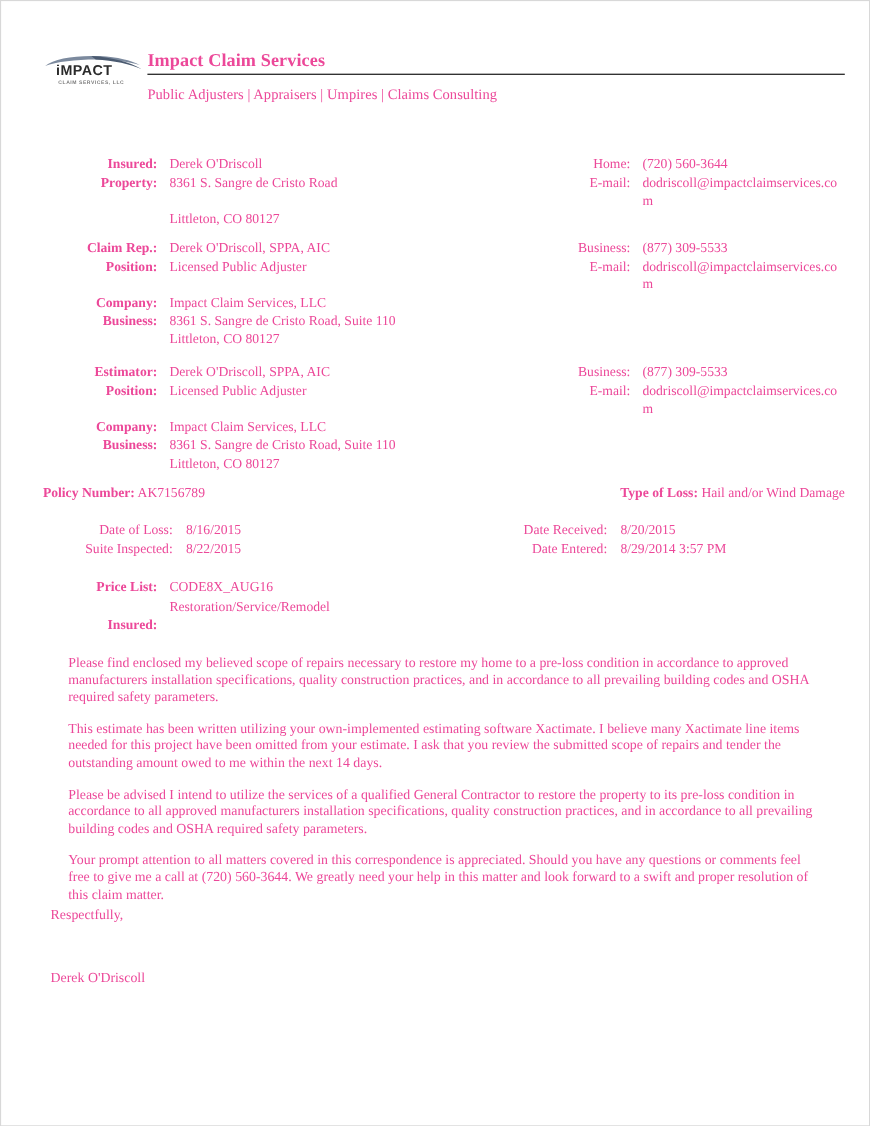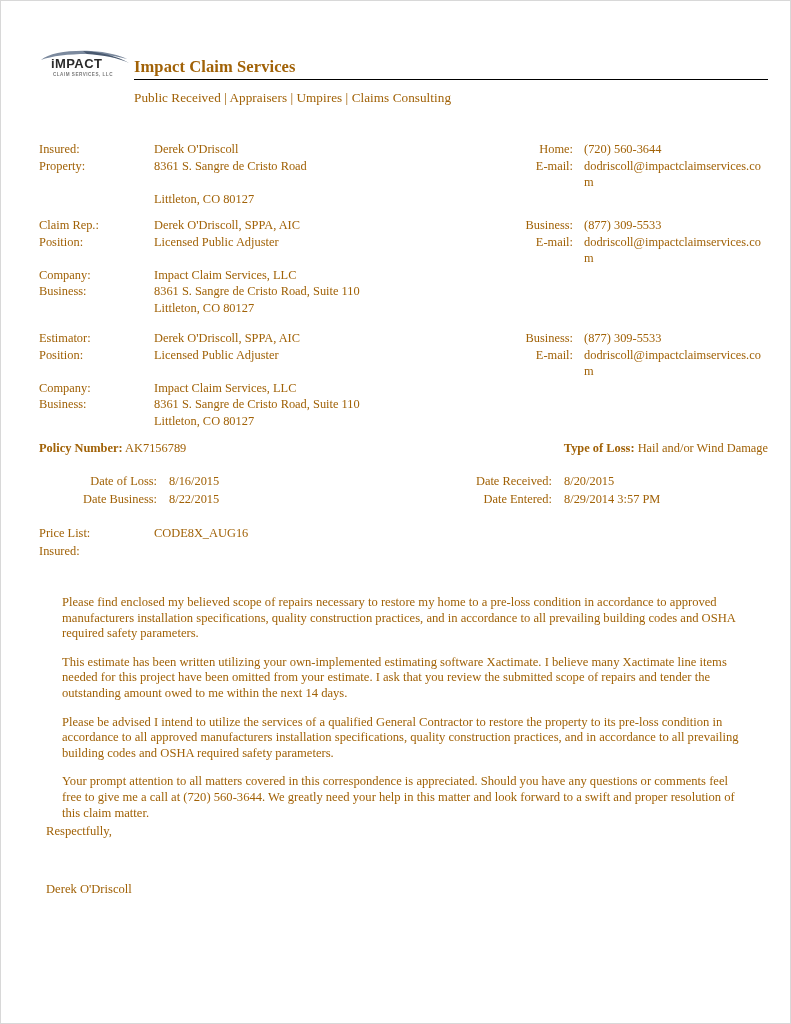--- a/index.html
+++ b/index.html
@@ -8,21 +8,21 @@
     background: #ffffff;
   }
   .page {
     position: relative;
     width: 791px;
     height: 1024px;
     background: #ffffff;
     box-sizing: border-box;
     border: 1px solid #d8d8d8;
     font-family: "Liberation Serif", "DejaVu Serif", serif;
-    color: #a16207;
+    color: #ec4899;
     overflow: hidden;
   }
 
   
   .header {
     position: absolute;
     left: 38px;
     top: 44px;
     right: 22px;
     height: 66px;
@@ -32,21 +32,21 @@
     left: 0;
     top: 4px;
     width: 96px;
     height: 30px;
   }
   .logo svg { display: block; }
 
   .header-title-wrap {
     position: absolute;
     left: 95px;
-    top: 12px;
+    top: 0;
     right: 0;
   }
   .header-title {
     font-size: 16.5px;
     font-weight: bold;
     letter-spacing: 0.1px;
     line-height: 20px;
     padding-bottom: 2px;
   }
   .header-rule {
@@ -80,24 +80,25 @@
     width: 445px;
     display: flex;
     flex-shrink: 0;
   }
   .col-right {
     display: flex;
     flex: 1;
   }
   .lbl {
     width: 104px;
-    text-align: left;
+    text-align: right;
     padding-right: 11px;
     flex-shrink: 0;
     white-space: nowrap;
+    font-weight: bold;
   }
   .lbl-r {
     width: 89px;
     text-align: right;
     padding-right: 11px;
     flex-shrink: 0;
     white-space: nowrap;
   }
   .val {
     flex: 1;
@@ -194,21 +195,21 @@
       <svg width="96" height="30" viewBox="0 0 96 30" xmlns="http://www.w3.org/2000/svg">
         <path d="M2 11 C10 4, 30 1, 52 2 C68 3, 80 6, 88 10 C78 7, 62 5, 48 5 C30 5, 12 7, 2 11 Z" fill="#7c8a9e"></path>
         <path d="M44 2 C62 3, 78 7, 90 14 C80 9, 64 6, 48 5 Z" fill="#4a5a70"></path>
         <text x="12" y="19" font-family="Liberation Sans, sans-serif" font-size="13" font-weight="bold" fill="#2b2b2b" letter-spacing="0.4">iMPACT</text>
         <text x="14" y="27" font-family="Liberation Sans, sans-serif" font-size="4.6" font-weight="bold" fill="#7a7a7a" letter-spacing="0.5">CLAIM SERVICES, LLC</text>
       </svg>
     </div>
     <div class="header-title-wrap">
       <div class="header-title">Impact Claim Services</div>
       <div class="header-rule"></div>
-      <div class="header-sub">Public Received | Appraisers | Umpires | Claims Consulting</div>
+      <div class="header-sub">Public Adjusters | Appraisers | Umpires | Claims Consulting</div>
     </div>
   </div>
 
   <div class="contact-block cb1">
     <div class="cb-row">
       <div class="col-left">
         <div class="lbl">Insured:</div>
         <div class="val">Derek O'Driscoll</div>
       </div>
       <div class="col-right">
@@ -330,35 +331,40 @@
         <div class="d-lbl">Date of Loss:</div>
         <div class="d-val">8/16/2015</div>
       </div>
       <div class="d-right">
         <div class="d-lbl2">Date Received:</div>
         <div class="d-val">8/20/2015</div>
       </div>
     </div>
     <div class="cb-row">
       <div class="d-left">
-        <div class="d-lbl">Date Business:</div>
+        <div class="d-lbl">Suite Inspected:</div>
         <div class="d-val">8/22/2015</div>
       </div>
       <div class="d-right">
         <div class="d-lbl2">Date Entered:</div>
         <div class="d-val">8/29/2014 3:57 PM</div>
       </div>
     </div>
   </div>
 
   <div class="pricelist">
     <div class="cb-row">
       <div class="col-left">
         <div class="lbl">Price List:</div>
         <div class="val">CODE8X_AUG16</div>
+      </div>
+    </div>
+    <div class="cb-row">
+      <div class="col-left">
+        <div class="val-sub">Restoration/Service/Remodel</div>
       </div>
     </div>
     <div class="cb-row">
       <div class="col-left">
         <div class="lbl">Insured:</div>
       </div>
     </div>
   </div>
 
   <div class="body-text">

